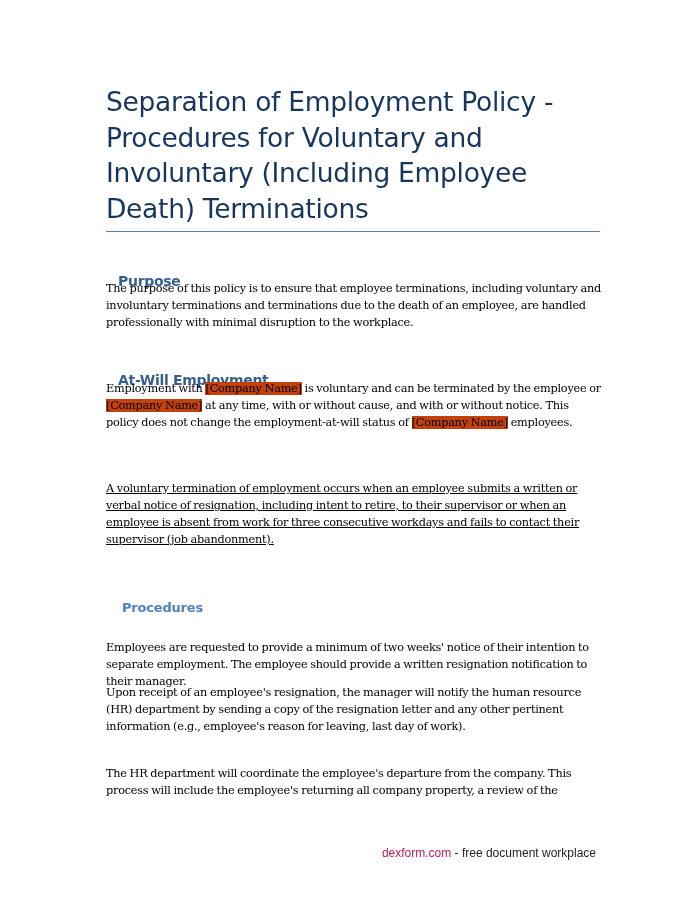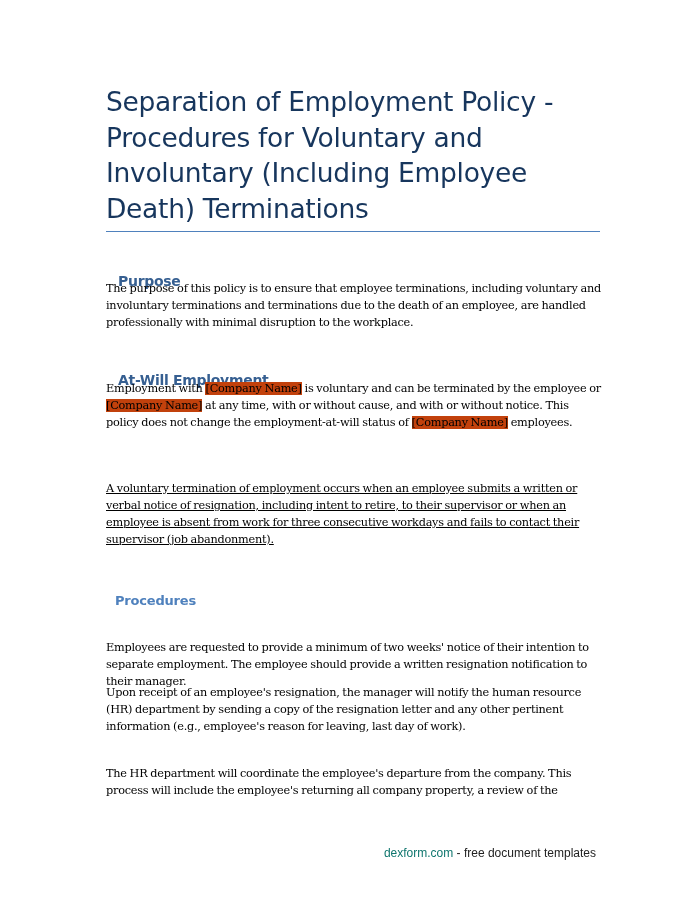--- a/index.html
+++ b/index.html
@@ -10,33 +10,33 @@
     font-family: "DejaVu Sans", sans-serif; font-size: 26.5px; line-height: 35.5px;
     color: #17365d; letter-spacing: -0.3px; margin: 0; font-weight: normal;
   }
   .title-rule { position: absolute; left: 102px; top: 231px; width: 494px; height: 1px; background: #4f81bd; }
   .h2 {
     position: absolute; left: 102px; font-family: "DejaVu Sans", sans-serif;
     font-size: 14px; font-weight: bold; color: #365f91; margin: 12px; letter-spacing: -0.3px;
   }
   .h3 {
     position: absolute; left: 102px; font-family: "DejaVu Sans", sans-serif;
-    font-size: 13px; font-weight: bold; color: #4f81bd; margin: 9px; letter-spacing: -0.2px; text-align: right;
+    font-size: 13px; font-weight: bold; color: #4f81bd; margin: 16px; letter-spacing: -0.2px; text-align: right;
   }
   .p {
     position: absolute; left: 102px; width: 495px; margin: 0;
     font-family: "DejaVu Serif", serif; font-size: 11.3px; line-height: 17px; color: #000;
     letter-spacing: -0.25px; word-spacing: -0.5px;
   }
   .hl { background: #c2410c; }
   .footer {
     position: absolute; right: 103px; top: 846px;
     font-family: "Liberation Sans", sans-serif; font-size: 12px; color: #222;
   }
-  .footer .brand { color: #0f766e; }
+  .footer .brand { color: #be185d; }
 </style>
 </head>
 <body>
 
 <div class="page">
 
   <h1 class="title">Separation of Employment Policy - Procedures for Voluntary and Involuntary (Including Employee Death) Terminations</h1>
   <div class="title-rule"></div>
 
   <h2 class="h2" style="top:261px;">Purpose</h2>
@@ -46,15 +46,15 @@
   <p class="p" style="top:380px;"><span>Employment with </span><span class="hl">[Company Name]</span><span> is voluntary and can be terminated by the employee or </span><span class="hl">[Company Name]</span><span> at any time, with or without cause, and with or without notice. This policy does not change the employment-at-will status of </span><span class="hl">[Company Name]</span><span> employees.</span></p>
 
   <p class="p" style="top:480px;text-decoration:underline;">A voluntary termination of employment occurs when an employee submits a written or verbal notice of resignation, including intent to retire, to their supervisor or when an employee is absent from work for three consecutive workdays and fails to contact their supervisor (job abandonment).</p>
 
   <h3 class="h3" style="top:584px;">Procedures</h3>
   <p class="p" style="top:603px;margin-top:36px;">Employees are requested to provide a minimum of two weeks' notice of their intention to separate employment. The employee should provide a written resignation notification to their manager.</p>
   <p class="p" style="top:684px;">Upon receipt of an employee's resignation, the manager will notify the human resource (HR) department by sending a copy of the resignation letter and any other pertinent information (e.g., employee's reason for leaving, last day of work).</p>
   <p class="p" style="top:765px;">The HR department will coordinate the employee's departure from the company. This process will include the employee's returning all company property, a review of the</p>
 
   <div class="footer">
-    <span class="brand">dexform.com</span><span> - free document templates</span>
+    <span class="brand">dexform.com</span><span> - free document workplace</span>
   </div>
 </div>
 
 </body></html>

